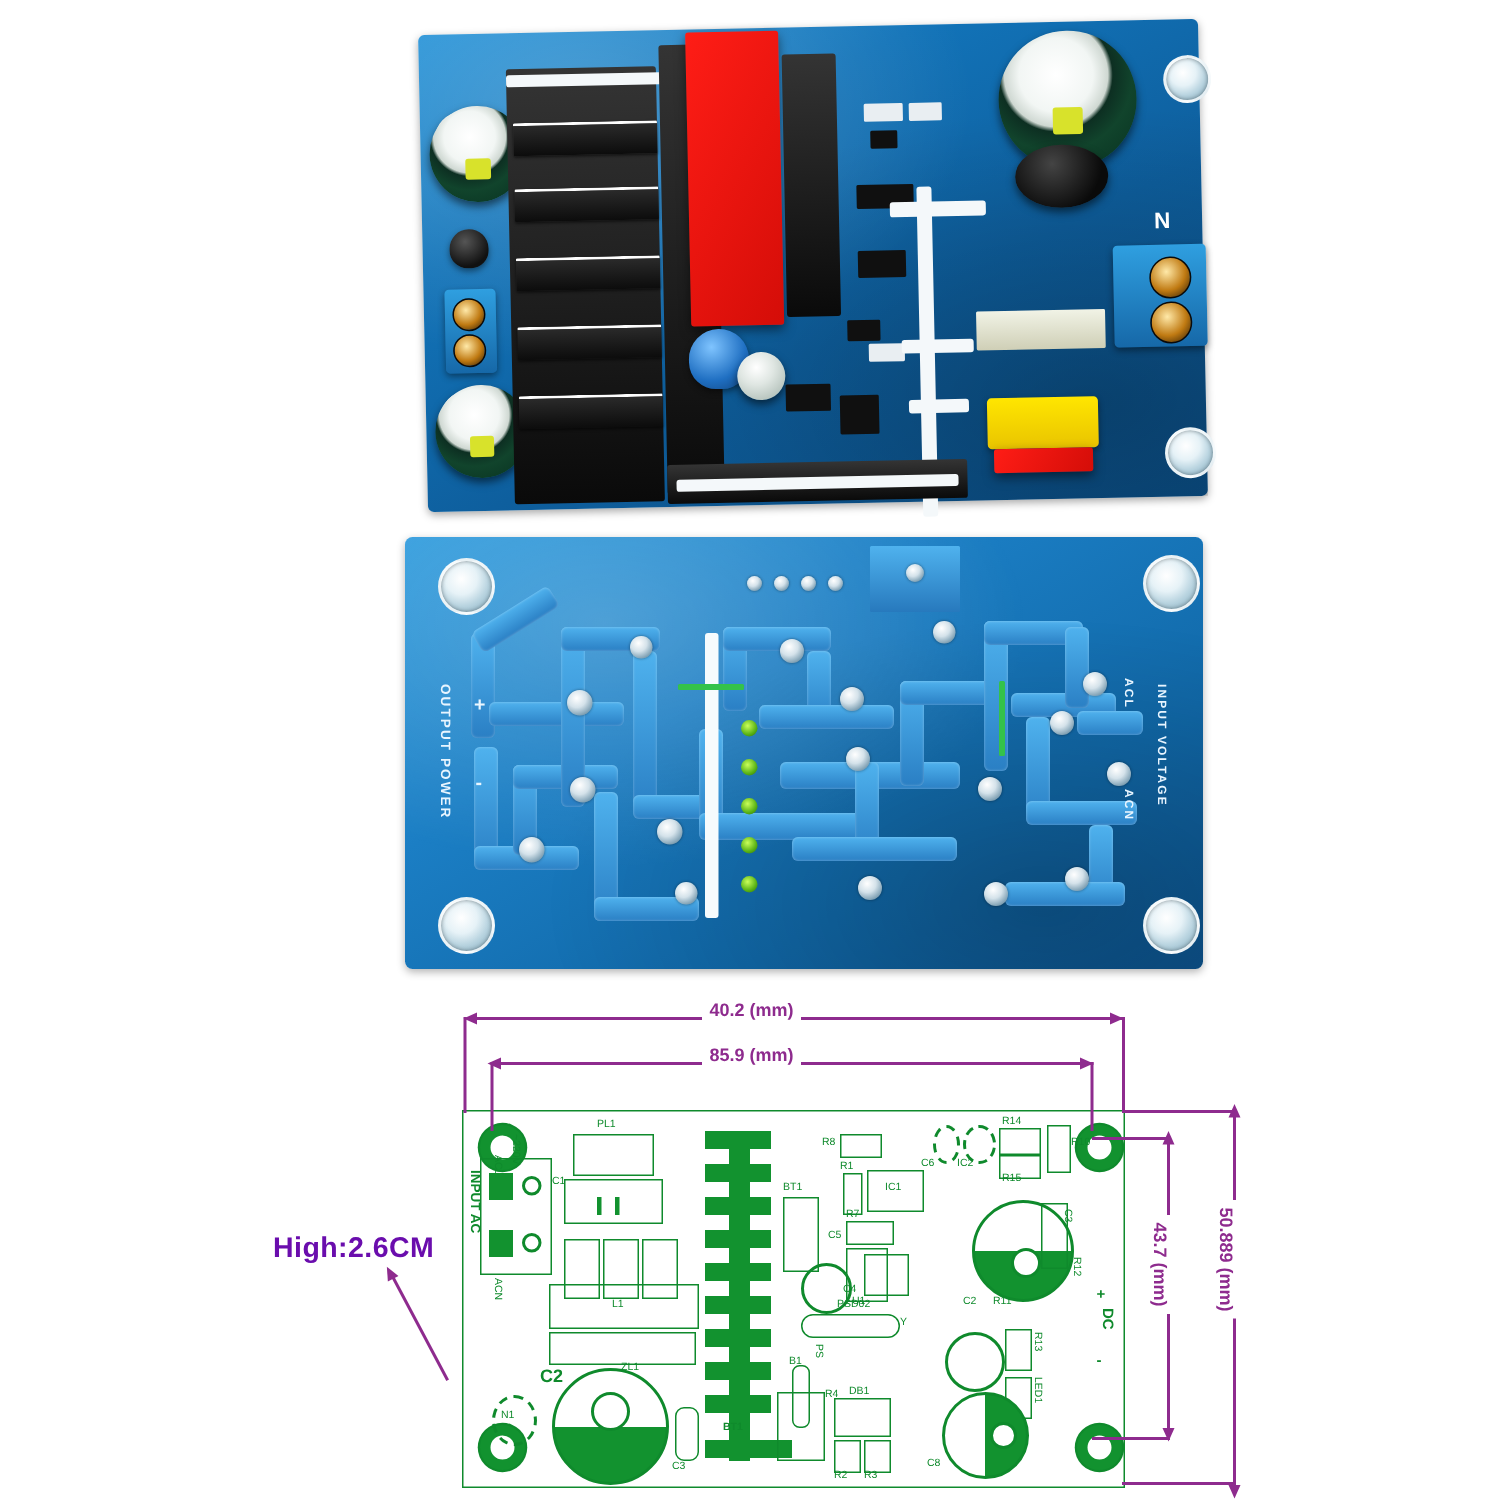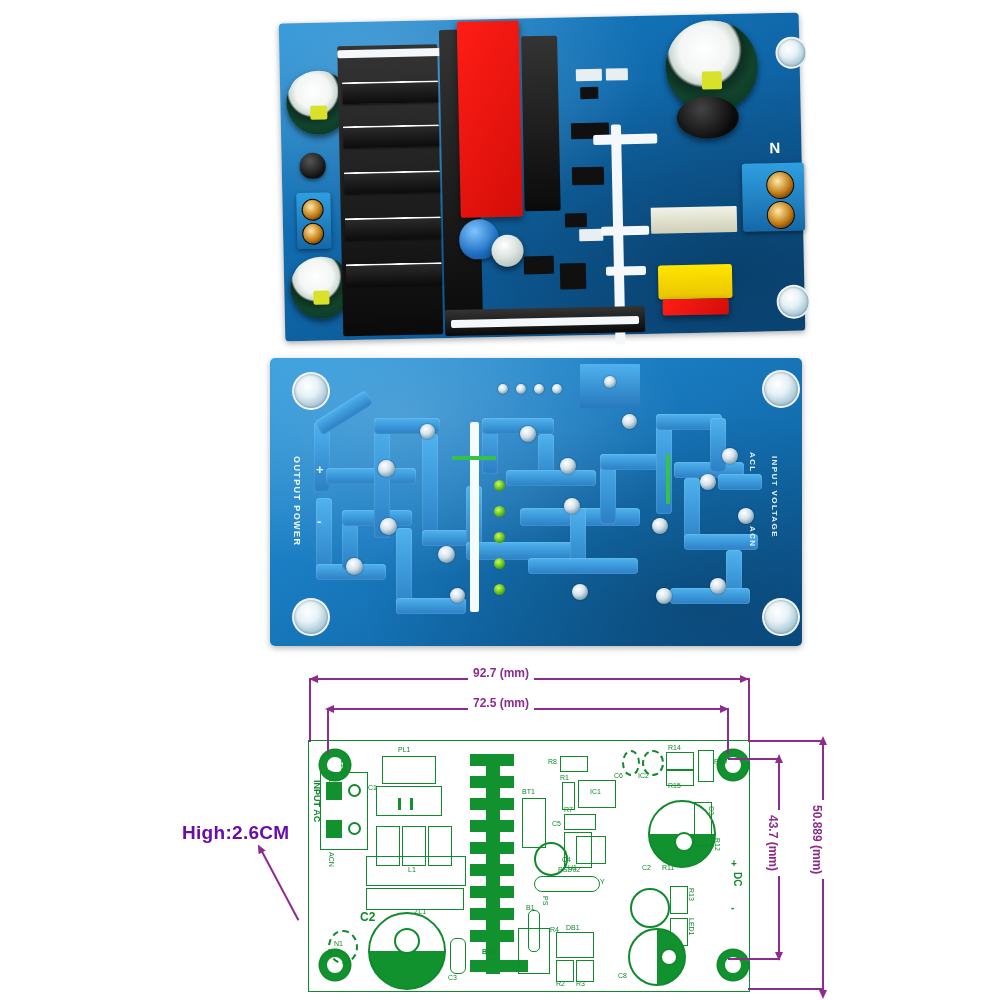--- a/index.html
+++ b/index.html
@@ -283,28 +283,28 @@
     <div class="gmh" style="left:150px;top:90px;width:16px;height:16px;"></div>
     <div class="gmh" style="left:548px;top:90px;width:16px;height:16px;"></div>
     <div class="gmh" style="left:150px;top:290px;width:16px;height:16px;"></div>
     <div class="gmh" style="left:548px;top:290px;width:16px;height:16px;"></div>
 
     <div class="dimline" style="left:141px;top:18px;width:437px;height:2px;"></div>
     <div class="arw arw-l" style="left:139px;top:15px;"></div>
     <div class="arw arw-r" style="left:570px;top:15px;"></div>
     <div class="dimline" style="left:139px;top:18px;width:2px;height:64px;"></div>
     <div class="dimline" style="left:578px;top:18px;width:2px;height:64px;"></div>
-    <div class="dimtxt" style="left:298px;top:6px;background:#fff;padding:0 5px;">92.7 (mm)</div>
+    <div class="dimtxt" style="left:298px;top:6px;background:#fff;padding:0 5px;">40.2 (mm)</div>
 
     <div class="dimline" style="left:159px;top:48px;width:400px;height:2px;"></div>
     <div class="arw arw-l" style="left:155px;top:45px;"></div>
     <div class="arw arw-r" style="left:550px;top:45px;"></div>
     <div class="dimline" style="left:157px;top:48px;width:2px;height:46px;"></div>
     <div class="dimline" style="left:557px;top:48px;width:2px;height:46px;"></div>
-    <div class="dimtxt" style="left:298px;top:36px;background:#fff;padding:0 5px;">72.5 (mm)</div>
+    <div class="dimtxt" style="left:298px;top:36px;background:#fff;padding:0 5px;">85.9 (mm)</div>
 
     <div class="dimline" style="left:608px;top:100px;width:2px;height:192px;"></div>
     <div class="arw arw-u" style="left:605px;top:94px;"></div>
     <div class="arw arw-d" style="left:605px;top:292px;"></div>
     <div class="dimline" style="left:558px;top:98px;width:52px;height:2px;"></div>
     <div class="dimline" style="left:558px;top:298px;width:52px;height:2px;"></div>
     <div class="dimtxt-v" style="left:596px;top:150px;background:#fff;padding:5px 0;">43.7 (mm)</div>
 
     <div class="dimline" style="left:652px;top:82px;width:2px;height:248px;"></div>
     <div class="arw arw-u" style="left:649px;top:76px;"></div>

